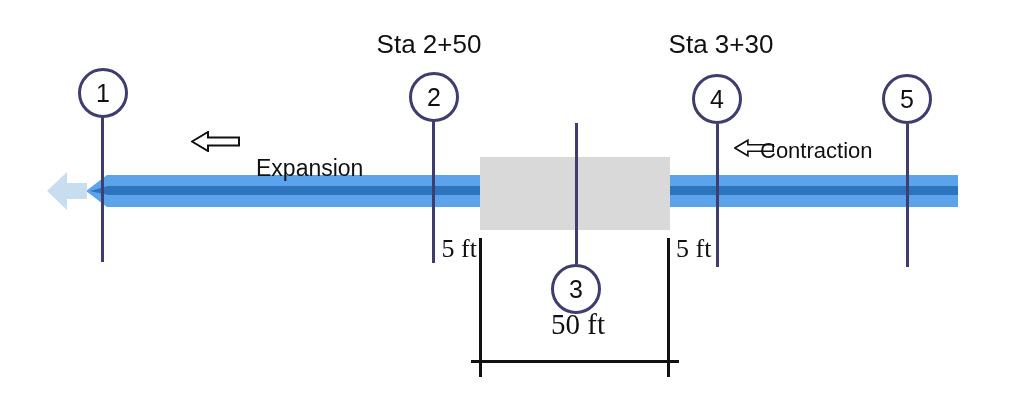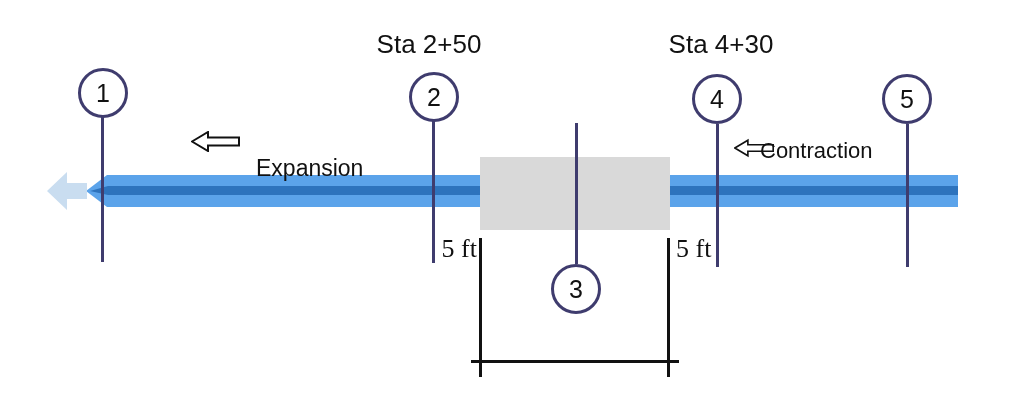--- a/index.html
+++ b/index.html
@@ -103,32 +103,33 @@
     <span>3</span>
   </div>
   <div class="abs callout" style="left:692px;top:74px;">
     <span>4</span>
   </div>
   <div class="abs callout" style="left:882px;top:74px;">
     <span>5</span>
   </div>
 
   <div class="abs sta-label" style="left:429px;top:29px;">Sta 2+50</div>
-  <div class="abs sta-label" style="left:721px;top:29px;">Sta 4+30</div>
+  <div class="abs sta-label" style="left:721px;top:29px;">Sta 3+30</div>
 
   <svg class="abs block-arrow" width="49" height="21" viewBox="0 0 49 21" style="left:191px;top:131px;z-index:5;">
     <polygon points="1,10.5 17,1 17,6.5 48,6.5 48,14.5 17,14.5 17,20"></polygon>
   </svg>
   <div class="abs anno-label" style="left:256px;top:131px;font-size:23px;margin-top:24px;">Expansion</div>
 
   <svg class="abs block-arrow" width="40" height="20" viewBox="0 0 49 21" style="left:734px;top:138px;z-index:5;">
     <polygon points="1,10.5 17,1 17,6.5 48,6.5 48,14.5 17,14.5 17,20"></polygon>
   </svg>
   <div class="abs anno-label" style="left:760px;top:138px;">Contraction</div>
 
   <div class="abs dim-line" style="left:479px;top:238px;width:3px;height:139px;"></div>
   <div class="abs dim-line" style="left:667px;top:238px;width:3px;height:139px;"></div>
   <div class="abs dim-line" style="left:471px;top:360px;width:208px;height:3px;"></div>
 
   <div class="abs dim-label right-align" style="left:477px;top:234px;">5 ft</div>
   <div class="abs dim-label" style="left:676px;top:234px;">5 ft</div>
+  <div class="abs dim-label big" style="left:578px;top:308px;">50 ft</div>
 
 </div>
 
 </body></html>

